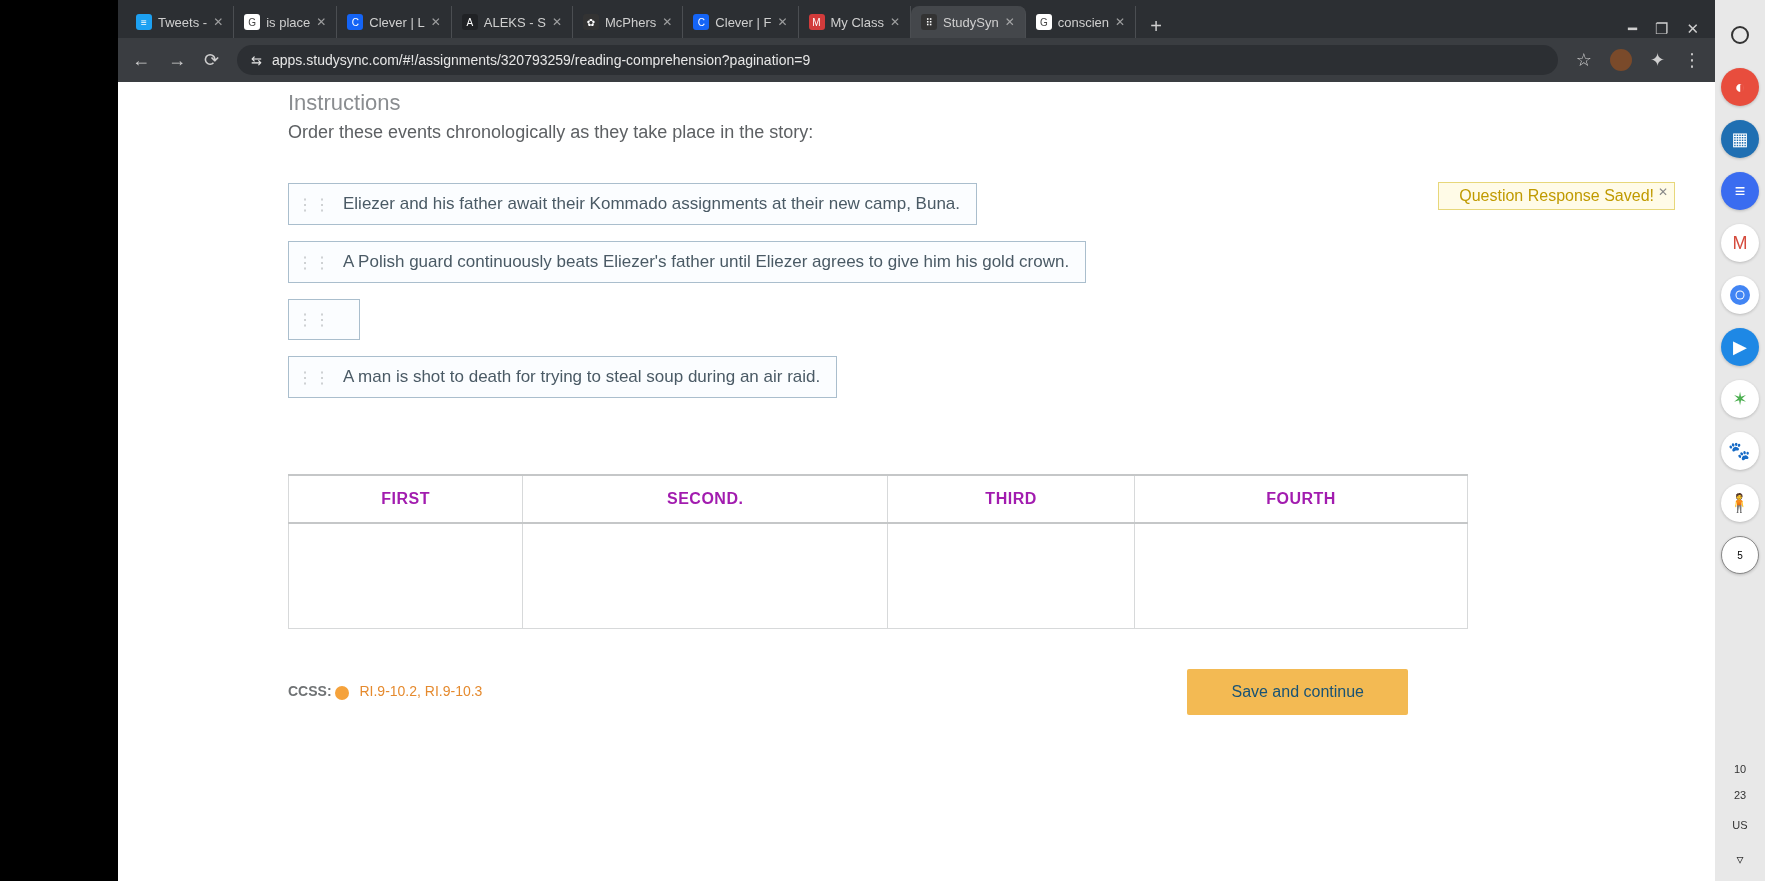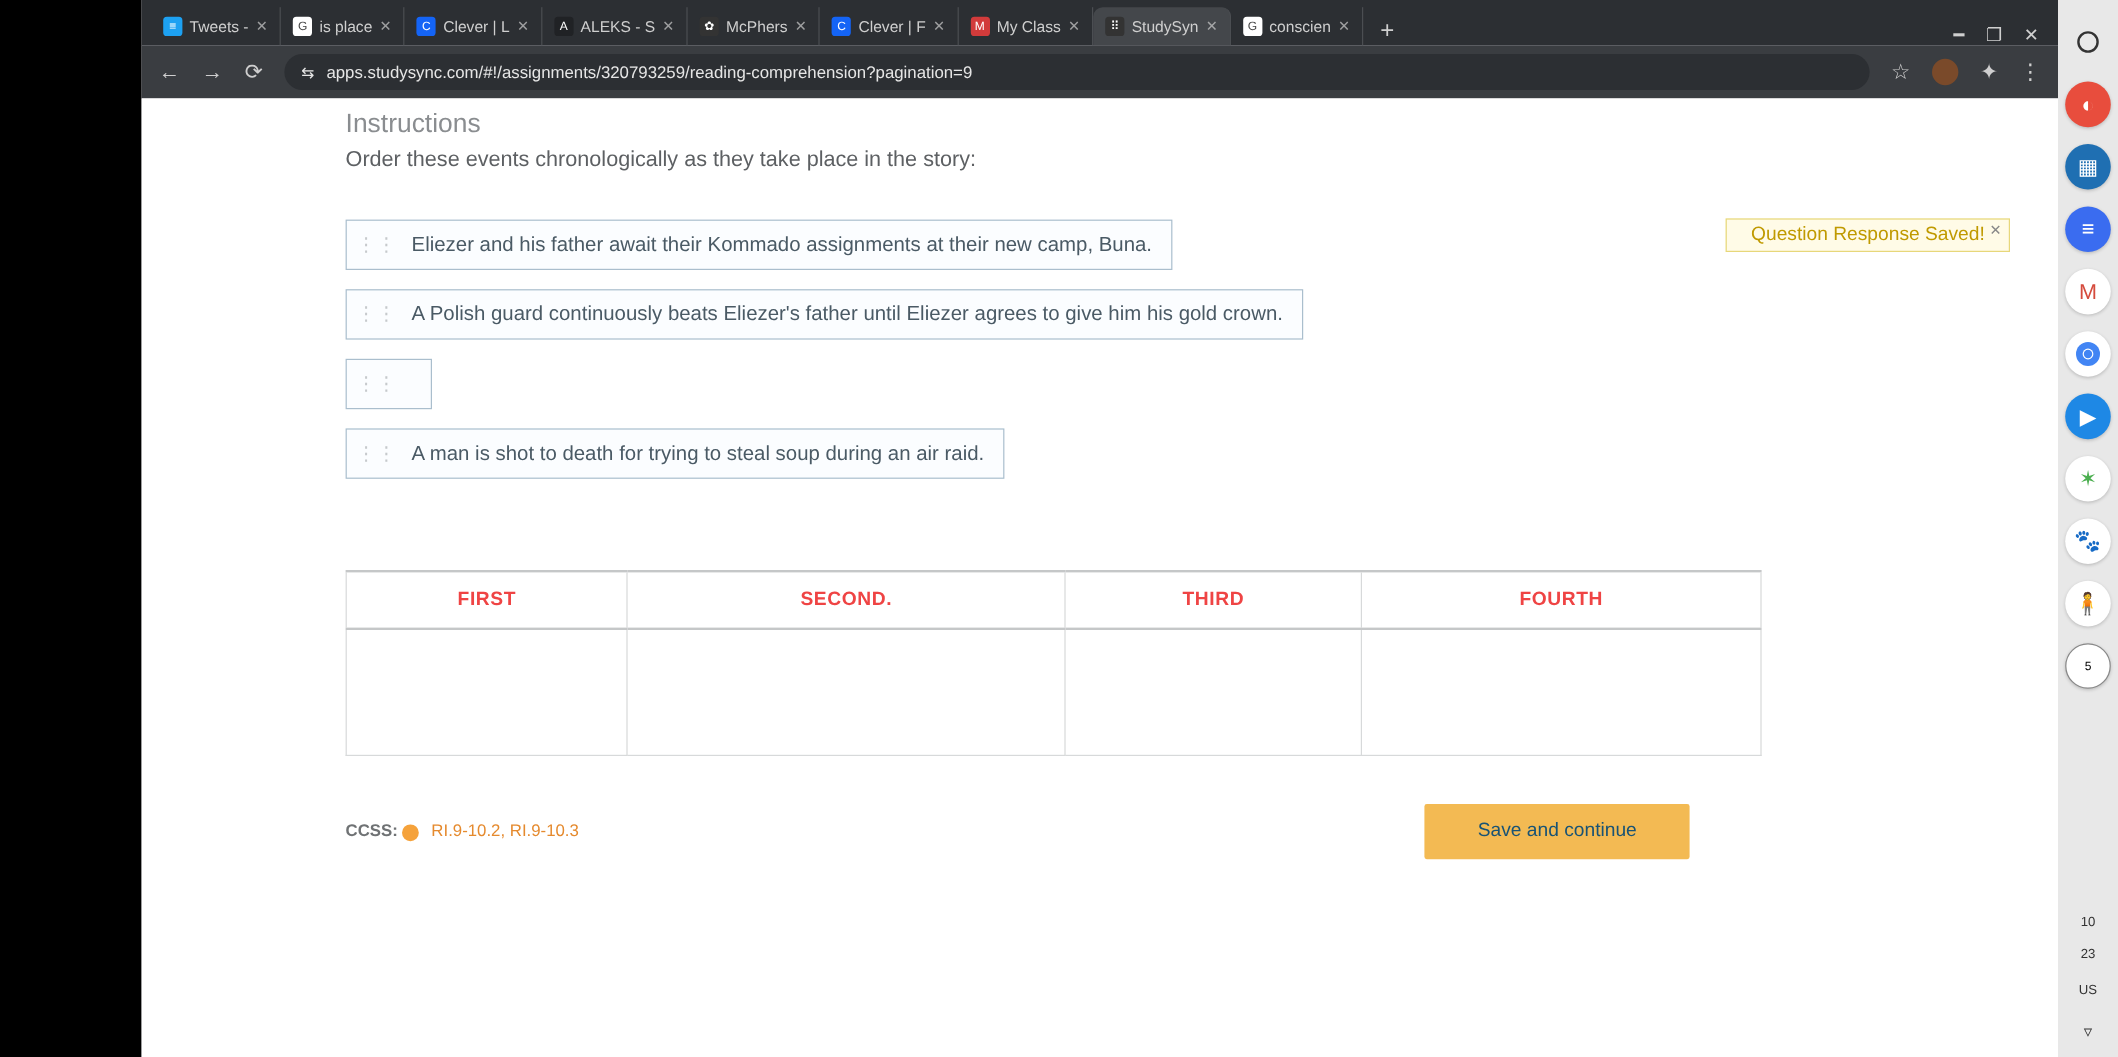--- a/index.html
+++ b/index.html
@@ -37,21 +37,21 @@
 .saved-toast { position:absolute; right:40px; top:100px; background:#fffbe7; border:1px solid #e7d77a; color:#c09a00; padding:4px 20px; font-size:16px; }
 .saved-toast .x { position:absolute; right:6px; top:2px; font-size:12px; color:#888; cursor:pointer;}
 
 .avail { color:#8a8d90; font-size:19px; margin-bottom:20px;}
 .option { display:inline-flex; align-items:center; border:1px solid #aabecd; background:#fbfdff; color:#4a5a65; padding:10px 16px 10px 8px; margin-bottom:16px; font-size:17px; cursor:grab; }
 .option .grip { color:#c6c9cc; margin-right:12px; font-size:16px; letter-spacing:1px; }
 .opt-row { display:block; }
 
 .drop-table { width:100%; border-collapse:collapse; margin-top:60px; }
 .drop-table td { border:1px solid #d7d9da; border-top:2px solid #c5c7c8; text-align:center; vertical-align:top; }
-.drop-table .hdr td { color:#ef4444; font-weight:700; font-size:16px; padding:14px 0; letter-spacing:.5px; }
+.drop-table .hdr td { color:#a21caf; font-weight:700; font-size:16px; padding:14px 0; letter-spacing:.5px; }
 .drop-table .body td { height:105px; }
 
 .bottom { margin-top:40px; display:flex; align-items:center; justify-content:space-between; padding-right:60px;}
 .ccss { color:#6f7274; font-size:14px; font-weight:700; }
 .ccss-std { color:#e58a2e; font-weight:400; margin-left:6px; }
 .ccss-dot { display:inline-block; width:14px; height:14px; border-radius:50%; background:#f5a23b; vertical-align:middle; margin-right:4px;}
 .save-btn { background:#f3b74a; color:#0c4a6e; padding:14px 44px; font-size:16px; border:none; border-radius:2px; cursor:pointer; opacity:.95;}
 
 
 .bezel-left { position:absolute; left:0; top:0; width:118px; height:100%; background:#000; }

